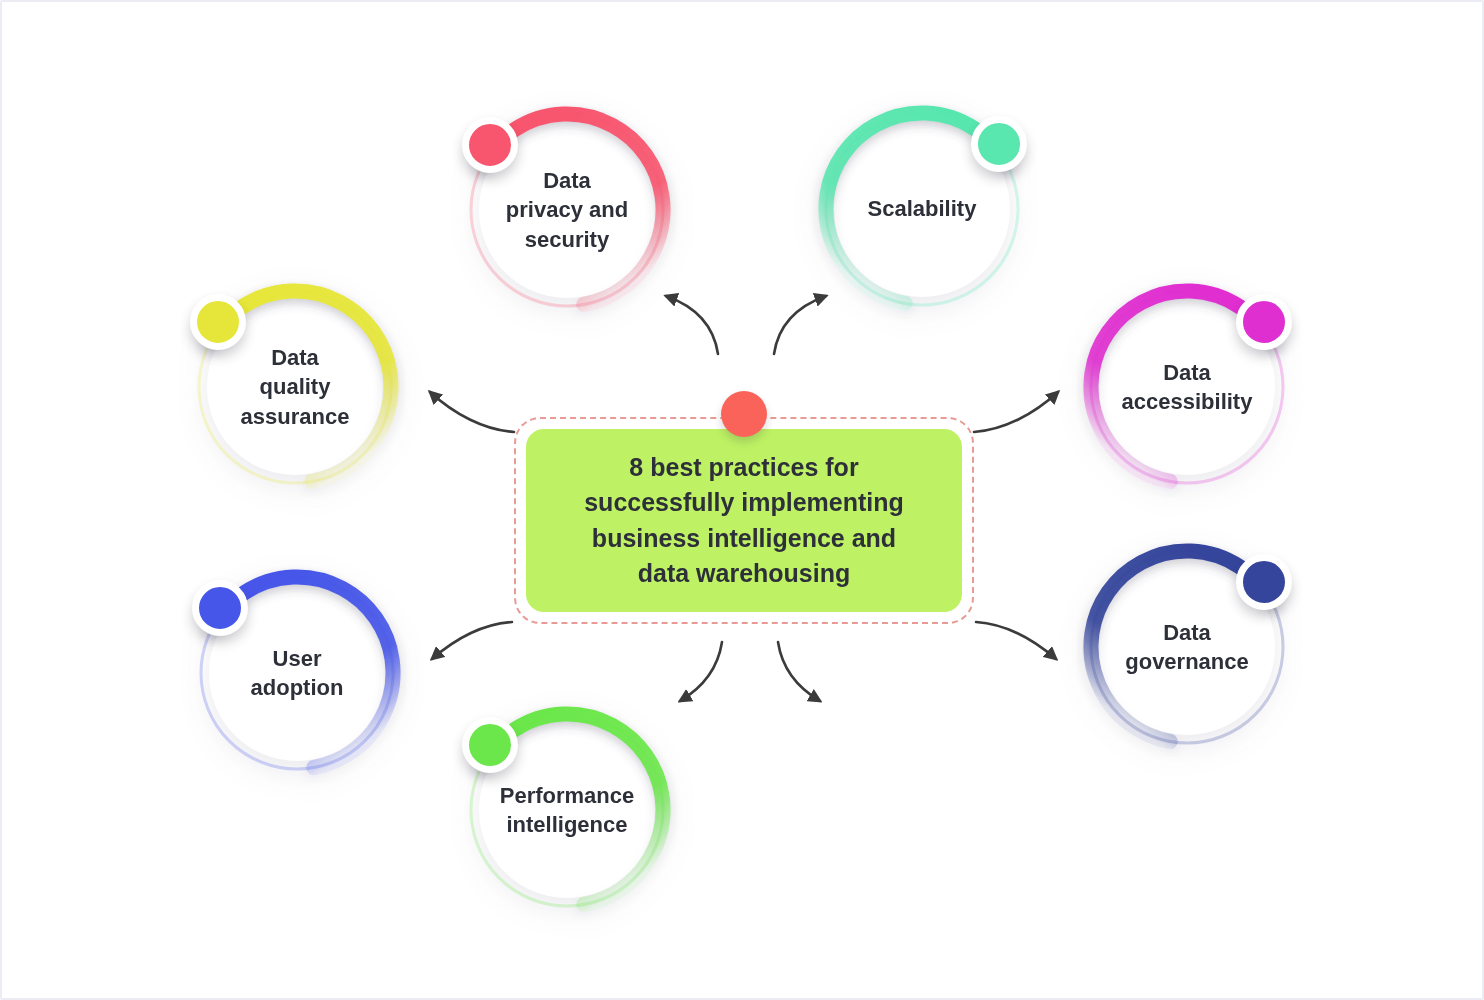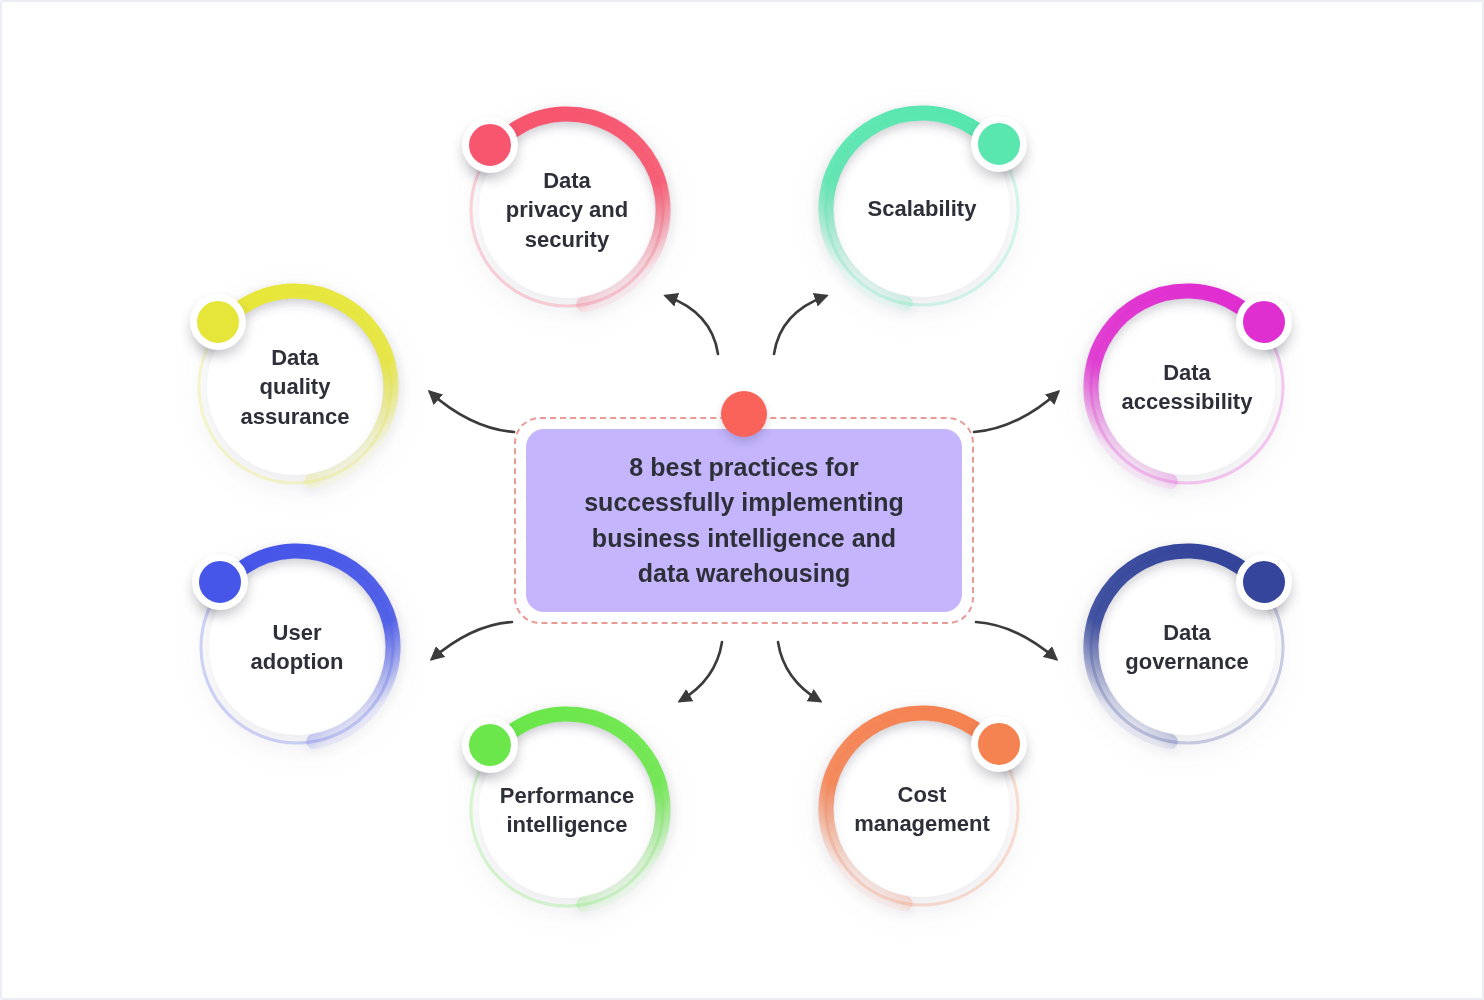--- a/index.html
+++ b/index.html
@@ -142,21 +142,21 @@
       </defs>
       <circle cx="110" cy="110" r="96" fill="none" stroke="currentColor" stroke-opacity="0.25" stroke-width="3"></circle>
       <circle cx="110" cy="110" r="88" fill="#ffffff"></circle>
       <path d="M 193.1 62 A 96 96 0 1 0 93.3 204.5" fill="none" stroke="url(#grad3)" stroke-width="15" stroke-linecap="round" filter="url(#shad3)"></path>
     </svg>
     <div class="badge"></div>
     <div class="label">Data
 accessibility</div>
   </div>
 
-  <div class="node side-left" style="left: 185px; top: 535px; --c: #4656e8;">
+  <div class="node side-left" style="left: 185px; top: 561px; --c: #4656e8;">
     <svg class="ring" width="220" height="220" viewBox="0 0 220 220">
       <defs>
         <linearGradient id="grad4" gradientUnits="userSpaceOnUse" x1="35" y1="50" x2="140" y2="205">
           <stop offset="0" stop-color="currentColor" stop-opacity="1"></stop>
           <stop offset="0.65" stop-color="currentColor" stop-opacity="0.9"></stop>
           <stop offset="1" stop-color="currentColor" stop-opacity="0.08"></stop>
         </linearGradient>
         <filter id="shad4" x="-30%" y="-30%" width="160%" height="160%">
           <feDropShadow dx="0" dy="5" stdDeviation="5" flood-color="#4a4a5a" flood-opacity="0.25"></feDropShadow>
         </filter>
@@ -205,43 +205,23 @@
       </defs>
       <circle cx="110" cy="110" r="96" fill="none" stroke="currentColor" stroke-opacity="0.25" stroke-width="3"></circle>
       <circle cx="110" cy="110" r="88" fill="#ffffff"></circle>
       <path d="M 26.9 62 A 96 96 0 1 1 126.7 204.5" fill="none" stroke="url(#grad6)" stroke-width="15" stroke-linecap="round" filter="url(#shad6)"></path>
     </svg>
     <div class="badge"></div>
     <div class="label">Performance
 intelligence</div>
   </div>
 
-  <div class="node side-right" style="left: 810px; top: 697px; --c: #f58251;">
-    <svg class="ring" width="220" height="220" viewBox="0 0 220 220">
-      <defs>
-        <linearGradient id="grad7" gradientUnits="userSpaceOnUse" x1="185" y1="50" x2="80" y2="205">
-          <stop offset="0" stop-color="currentColor" stop-opacity="1"></stop>
-          <stop offset="0.65" stop-color="currentColor" stop-opacity="0.9"></stop>
-          <stop offset="1" stop-color="currentColor" stop-opacity="0.08"></stop>
-        </linearGradient>
-        <filter id="shad7" x="-30%" y="-30%" width="160%" height="160%">
-          <feDropShadow dx="0" dy="5" stdDeviation="5" flood-color="#4a4a5a" flood-opacity="0.25"></feDropShadow>
-        </filter>
-      </defs>
-      <circle cx="110" cy="110" r="96" fill="none" stroke="currentColor" stroke-opacity="0.25" stroke-width="3"></circle>
-      <circle cx="110" cy="110" r="88" fill="#ffffff"></circle>
-      <path d="M 193.1 62 A 96 96 0 1 0 93.3 204.5" fill="none" stroke="url(#grad7)" stroke-width="15" stroke-linecap="round" filter="url(#shad7)"></path>
-    </svg>
-    <div class="badge"></div>
-    <div class="label">Cost
-management</div>
-  </div>
 
   <div class="center-box" style="border-color: rgb(232, 155, 149);">
-    <div class="center-fill" style="background: #c4b5fd;">
+    <div class="center-fill" style="background: #bef264;">
       <div class="center-title">8 best practices for
 successfully implementing
 business intelligence and
 data warehousing</div>
     </div>
   </div>
   <div class="center-dot" style="background: rgb(249, 99, 90);"></div>
 
 </div>
 

